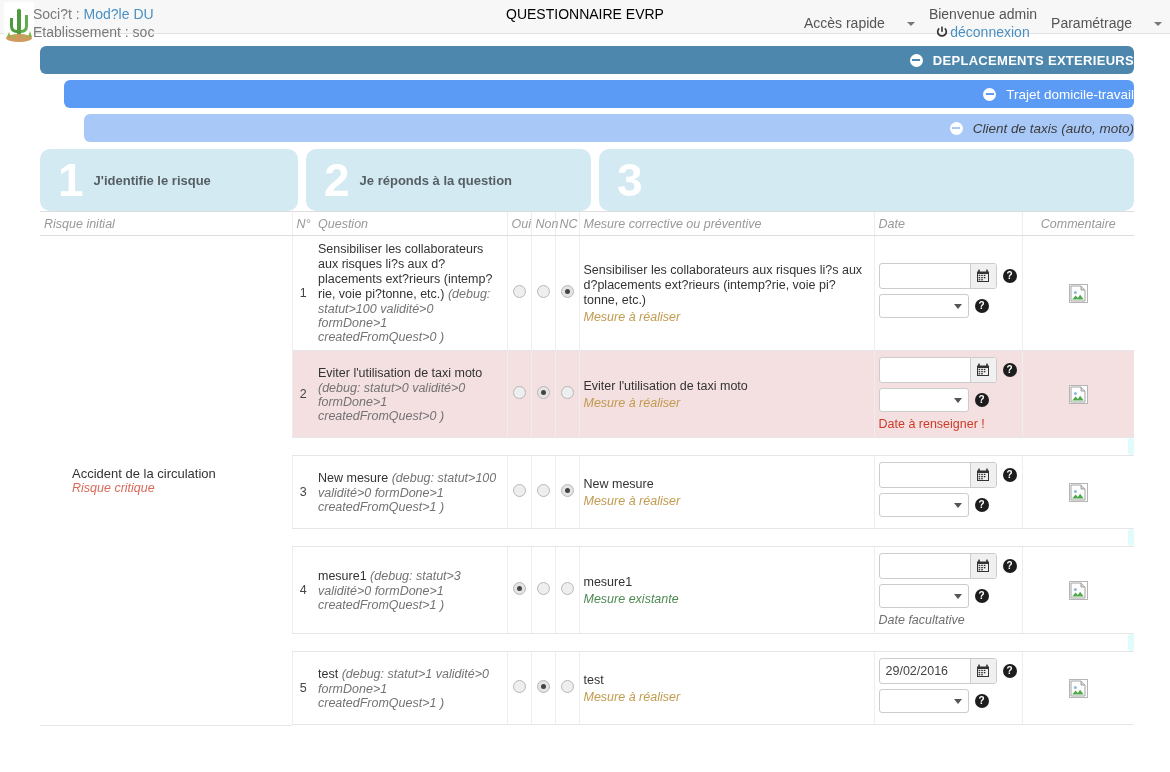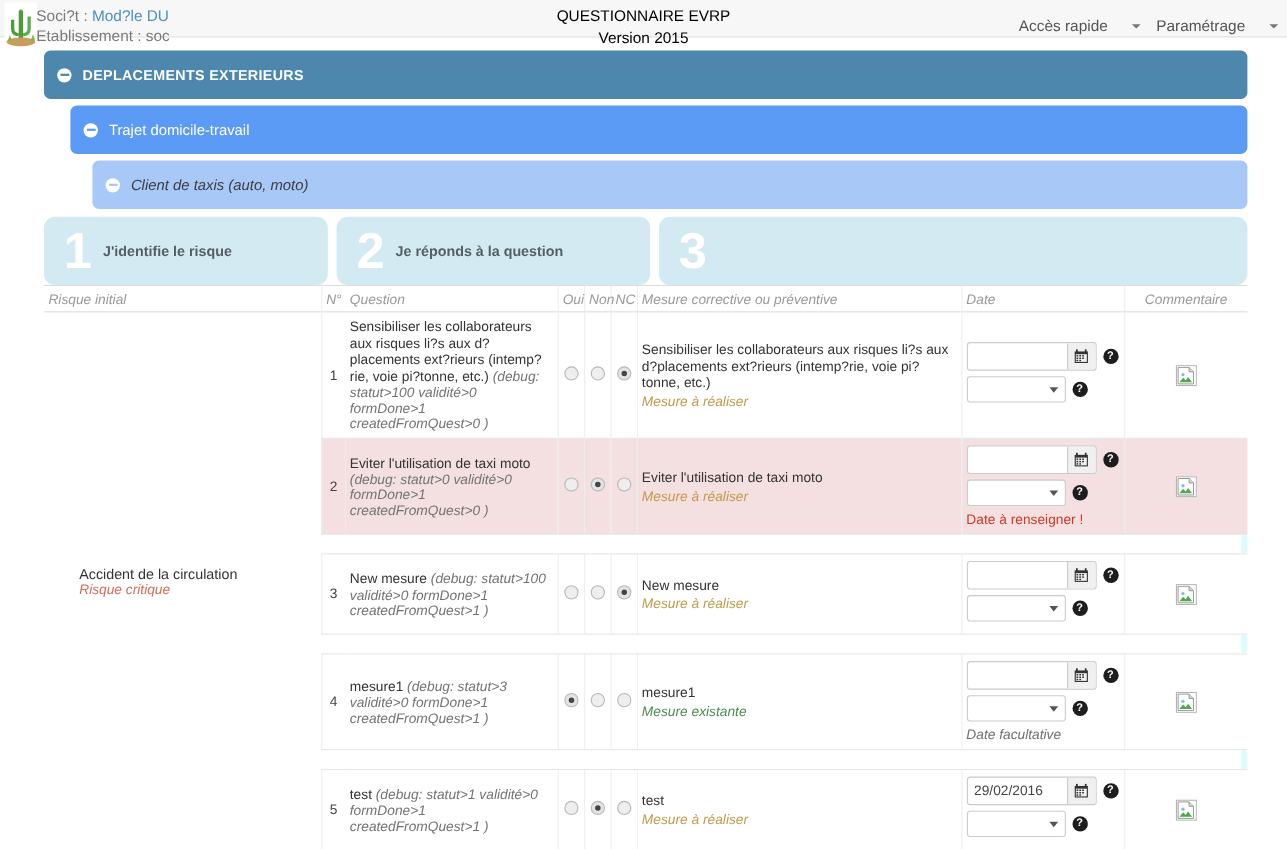--- a/index.html
+++ b/index.html
@@ -57,23 +57,23 @@
   .welcome-bottom { color: #4a90c4; white-space: nowrap; cursor: pointer; }
   .power-icon {
     display: inline-block; width: 12px; height: 12px;
     position: relative; vertical-align: -1px; margin-right: 2px;
   }
   .power-icon svg { display: block; }
 
   
   .crumbs { padding-top: 12px; }
   .crumb {
-    height: 44px; border-radius: 6px;
+    height: 28px; border-radius: 6px;
     display: flex; align-items: center;
-    color: #ffffff; margin-bottom: 6px;
+    color: #ffffff; margin-bottom: 6px; justify-content: flex-end;
   }
   .crumb .minus {
     width: 13px; height: 13px; border-radius: 50%;
     background: #ffffff; margin-left: 12px; margin-right: 10px;
     position: relative; flex: none;
   }
   .crumb .minus::after {
     content: ""; position: absolute;
     left: 2.5px; top: 5.5px; width: 8px; height: 2px;
   }
@@ -250,27 +250,37 @@
   <div class="org-block">
     <div class="org-line">
       <span>Soci?t :</span>
       <span class="org-val">Mod?le DU</span>
     </div>
     <div class="org-line">Etablissement : soc</div>
   </div>
 
   <div class="title-block">
     <div>QUESTIONNAIRE EVRP</div>
-    <div class="title-sub">Version 2015</div>
   </div>
 
   <div class="nav-right">
     <div class="nav-item">
       <span>Accès rapide</span>
       <span class="caret"></span>
+    </div>
+    <div class="welcome-block">
+      <div class="welcome-top">Bienvenue admin</div>
+      <div class="welcome-bottom">
+        <span class="power-icon">
+          <svg width="12" height="12" viewBox="0 0 12 12">
+            <path d="M3.2 2.4 a4.3 4.3 0 1 0 5.6 0" fill="none" stroke="#333" stroke-width="1.7"></path>
+            <rect x="5.2" y="0.6" width="1.6" height="5.2" fill="#333"></rect>
+          </svg>
+        </span><span>déconnexion</span>
+      </div>
     </div>
     <div class="nav-item">
       <span>Paramétrage</span>
       <span class="caret"></span>
     </div>
   </div>
 </div>
 
 <div class="crumbs">
   <div class="crumb crumb-1">

